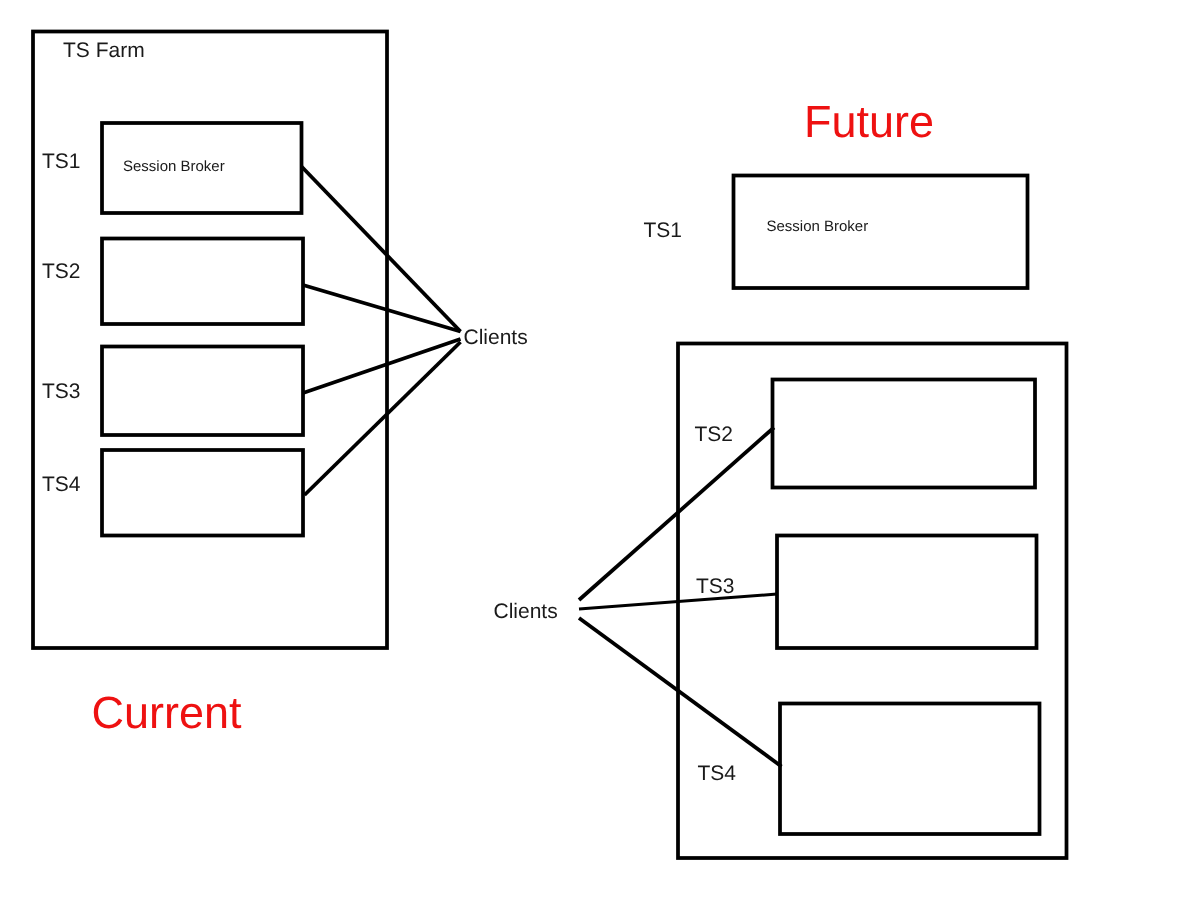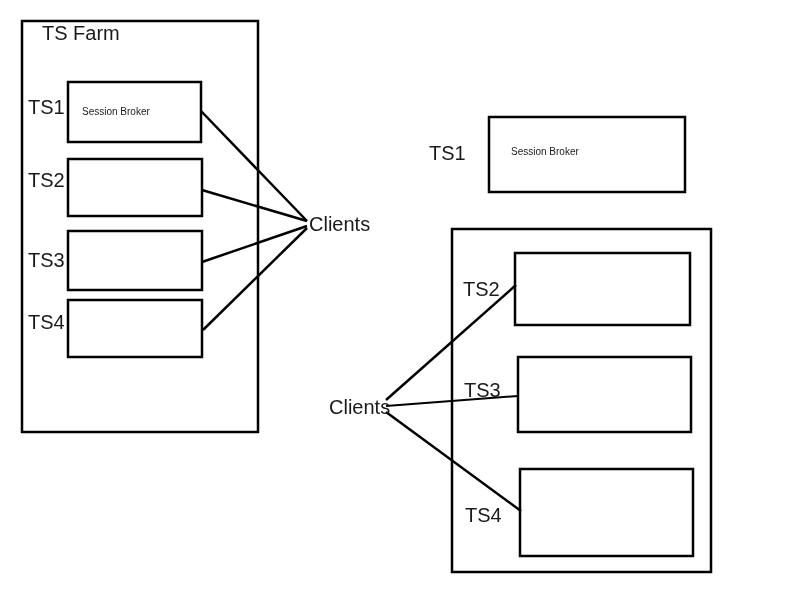--- a/index.html
+++ b/index.html
@@ -25,21 +25,21 @@
   svg.canvas {
     position: absolute;
     left: 0;
     top: 0;
     width: 800px;
     height: 600px;
   }
   .lbl {
     position: absolute;
     font-family: "Liberation Sans", sans-serif;
-    font-size: 20px;
+    font-size: 14px;
     line-height: 16px;
     color: #1a1a1a;
     white-space: nowrap;
   }
   .section-title {
     position: absolute;
     font-family: "Liberation Sans", sans-serif;
     font-size: 30px;
     line-height: 32px;
     white-space: nowrap;
@@ -94,21 +94,23 @@
   <div class="box-text" style="left:82px; top:180px;"></div>
 
   <div class="lbl" style="left:28px; top:252px;">TS3</div>
   <div class="box-text" style="left:82px; top:253px;"></div>
 
   <div class="lbl" style="left:28px; top:314px;">TS4</div>
   <div class="box-text" style="left:82px; top:321px;"></div>
 
   <div class="lbl" style="left:309px; top:216px;">Clients</div>
 
+  <div class="section-title" style="left:61px; top:460px; color:#ee1111;">Current</div>
 
+  <div class="section-title" style="left:536px; top:66px; color:#ee1111;">Future</div>
 
   <div class="lbl" style="left:429px; top:145px;">TS1</div>
   <div class="box-text" style="left:511px; top:144px;">Session Broker</div>
 
   <div class="lbl" style="left:463px; top:281px;">TS2</div>
   <div class="box-text" style="left:530px; top:281px;"></div>
 
   <div class="lbl" style="left:464px; top:382px;">TS3</div>
   <div class="box-text" style="left:530px; top:386px;"></div>
 

